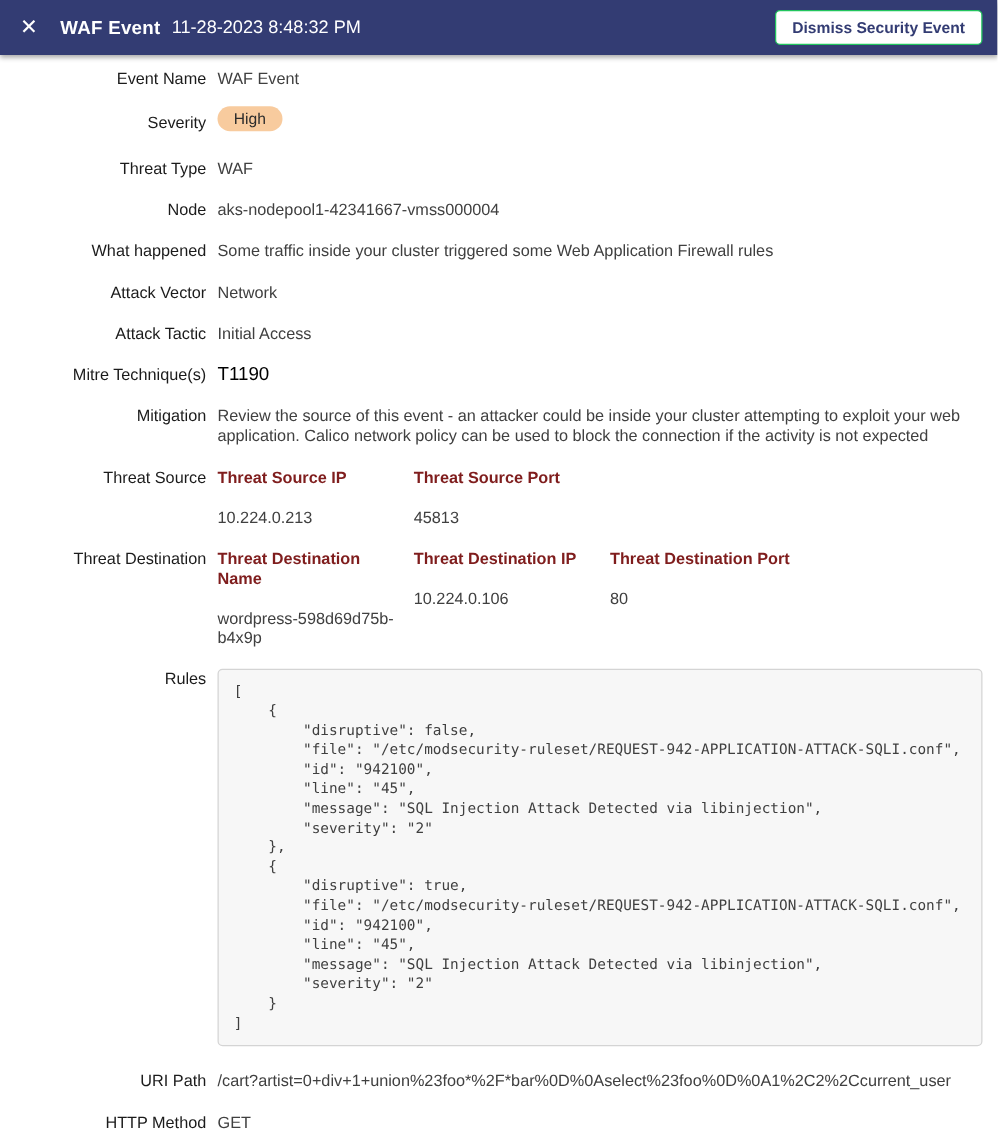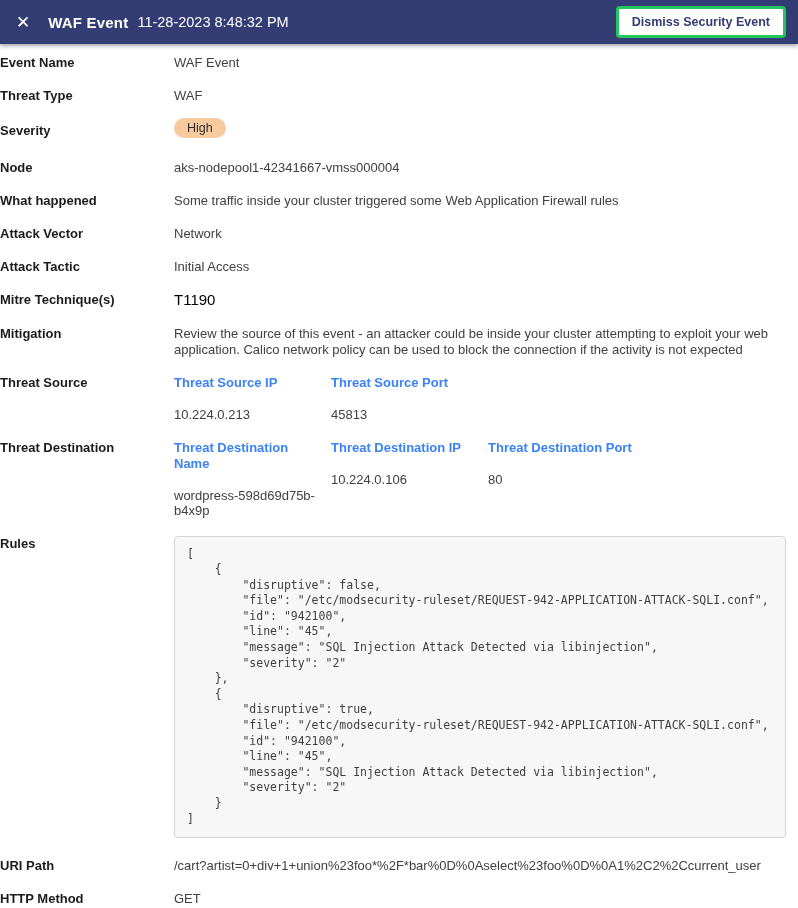--- a/index.html
+++ b/index.html
@@ -47,21 +47,21 @@
   }
   .hdr-time {
     color: #ffffff;
     font-size: 14.5px;
     font-weight: 400;
   }
   .dismiss-btn {
     margin-left: auto;
     background: #ffffff;
     color: #333c73;
-    border: 3px solid #22c55e;
+    border: 1px solid #22c55e;
     border-radius: 4px;
     font-size: 12.5px;
     font-weight: 700;
     padding: 6px 13px;
     cursor: pointer;
     font-family: "Liberation Sans", sans-serif;
   }
 
   
   .main {
@@ -70,21 +70,22 @@
   }
   .row {
     display: grid;
     grid-template-columns: 165px 1fr;
     column-gap: 9px;
     padding-right: 12px;
     margin-bottom: 17px;
     align-items: start;
   }
   .f-label {
-    font-weight: 700;
+    text-align: right;
+    font-weight: 400;
     color: #1b1b1b;
     font-size: 13px;
     line-height: 16px;
     padding-top: 0;
   }
   .f-value {
     font-size: 13px;
     line-height: 16px;
     color: #404040;
     word-break: break-word;
@@ -111,21 +112,21 @@
   }
 
   .subcols {
     display: grid;
     grid-template-columns: 147px 147px 147px;
     column-gap: 10px;
   }
   .subcols.two { grid-template-columns: 147px 147px; }
   .subcol .sc-label {
     font-weight: 700;
-    color: #3b82f6;
+    color: #7f1d1d;
     font-size: 13px;
     line-height: 16px;
   }
   .subcol .sc-value {
     font-size: 13px;
     line-height: 15.5px;
     color: #404040;
     margin-top: 16px;
     word-break: break-word;
   }
@@ -158,30 +159,30 @@
     <button class="dismiss-btn">Dismiss Security Event</button>
   </div>
 
   <div class="main">
 
     <div class="row">
       <div class="f-label">Event Name</div>
       <div class="f-value">WAF Event</div>
     </div>
 
-    <div class="row">
-      <div class="f-label">Threat Type</div>
-      <div class="f-value">WAF</div>
-    </div>
-
     <div class="row badge-row">
       <div class="f-label" style="padding-top:2px;">Severity</div>
       <div class="f-value">
         <span class="badge-high">High</span>
       </div>
+    </div>
+
+    <div class="row">
+      <div class="f-label">Threat Type</div>
+      <div class="f-value">WAF</div>
     </div>
 
     <div class="row">
       <div class="f-label">Node</div>
       <div class="f-value">aks-nodepool1-42341667-vmss000004</div>
     </div>
 
     <div class="row">
       <div class="f-label">What happened</div>
       <div class="f-value">Some traffic inside your cluster triggered some Web Application Firewall rules</div>

